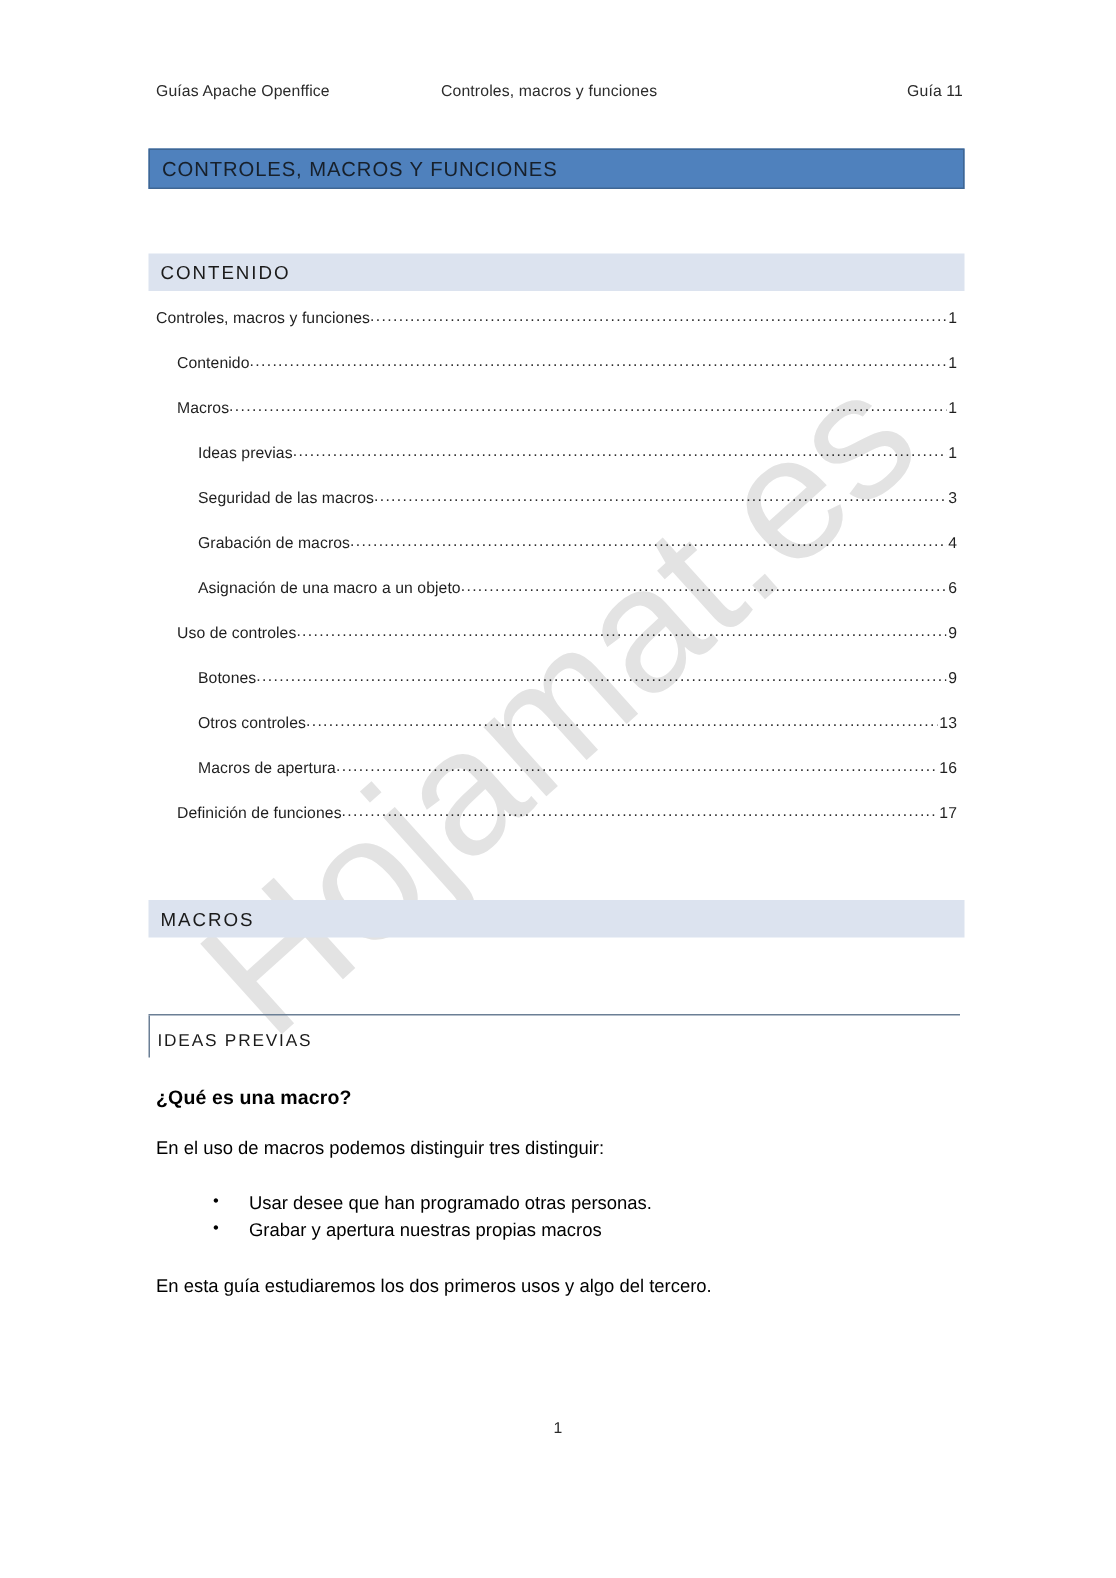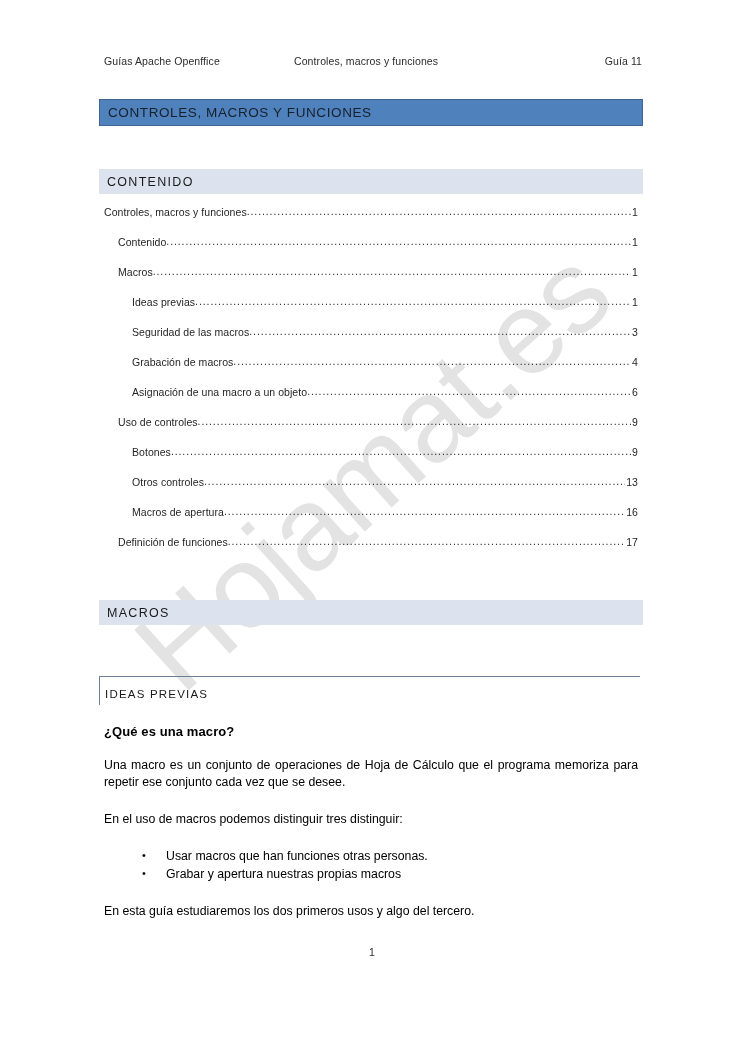--- a/index.html
+++ b/index.html
@@ -319,24 +319,23 @@
     <div class="band" id="band-macros">
       <span class="band-text">MACROS</span>
     </div>
 
     <div class="subhead">
       <span class="subhead-text">IDEAS PREVIAS</span>
     </div>
 
     <div class="body-area">
       <h2 class="q-heading">¿Qué es una macro?</h2>
-      <p class="para">Una macro es un conjunto de operaciones de Hoja de Cálculo que el programa memoriza para repetir ese conjunto cada vez que se desee.</p>
       <p class="para">En el uso de macros podemos distinguir tres distinguir:</p>
       <ul class="bullets">
-          <li>Usar macros que han funciones otras personas.</li>
+          <li>Usar desee que han programado otras personas.</li>
           <li>Grabar y apertura nuestras propias macros</li>
         </ul>
       <p class="para">En esta guía estudiaremos los dos primeros usos y algo del tercero.</p>
     </div>
 
     <div class="page-number">1</div>
 
   </div>
 </div>
 

